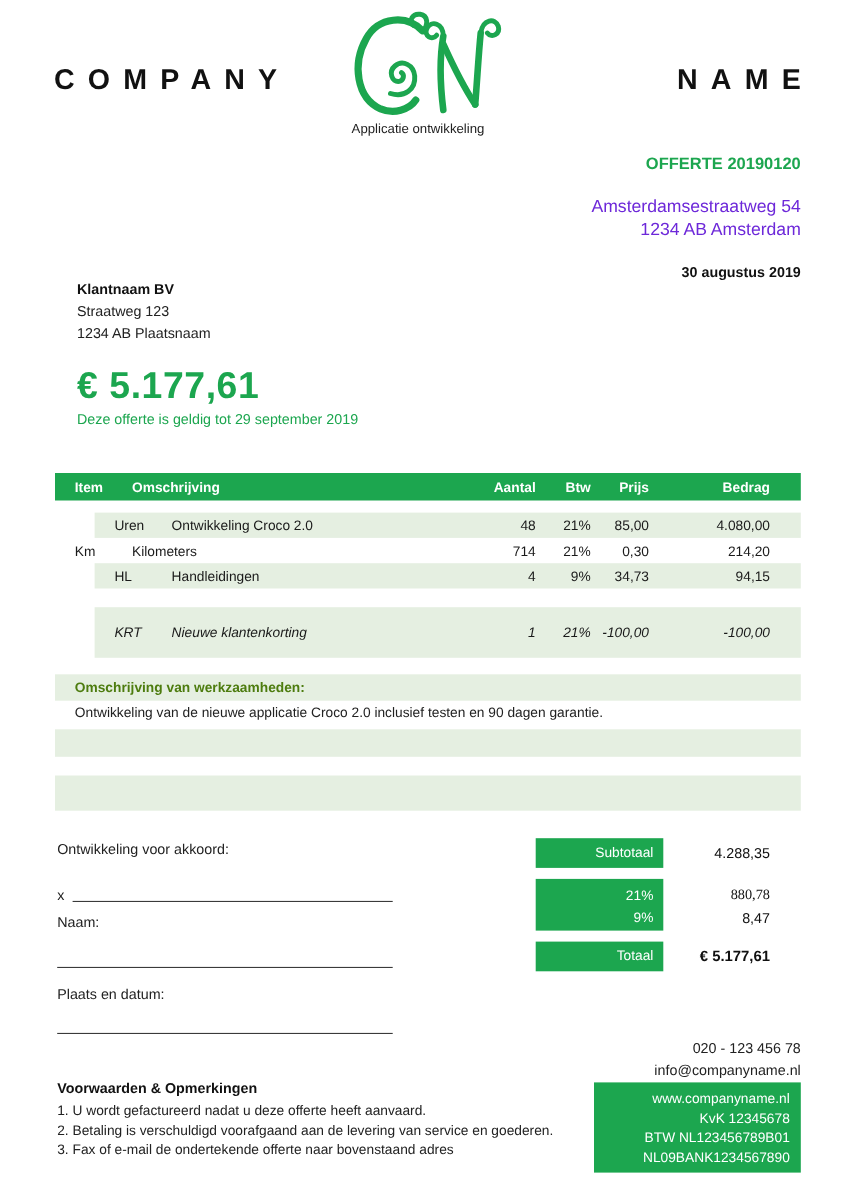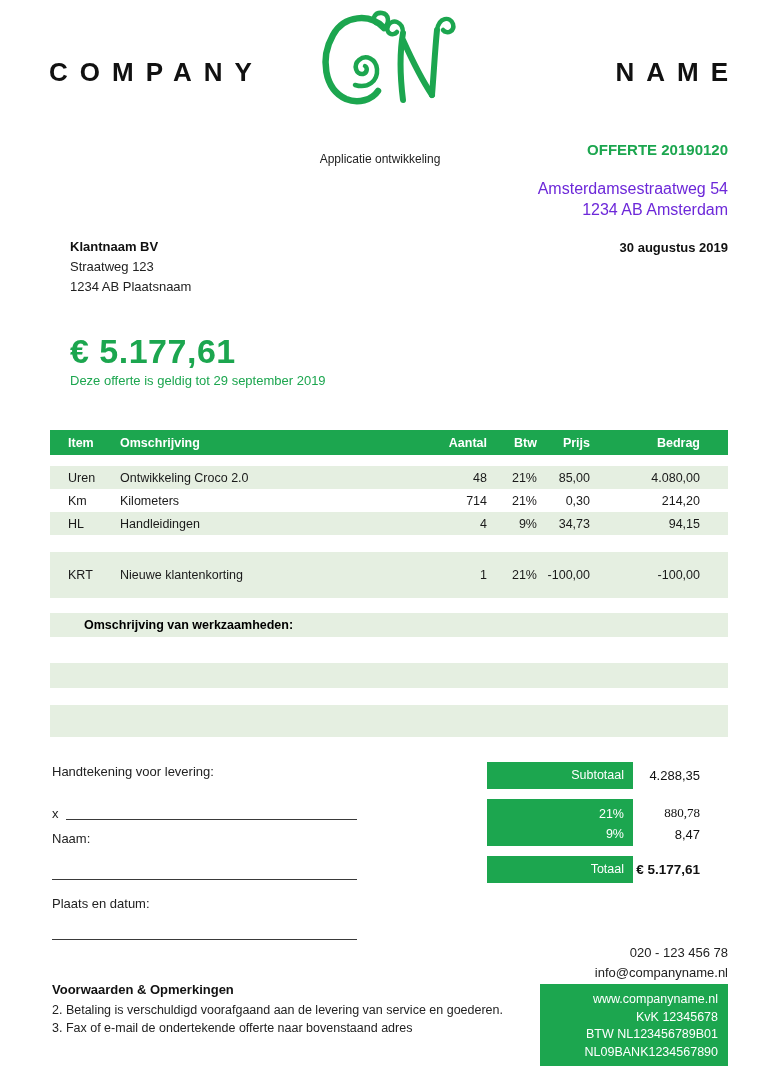--- a/index.html
+++ b/index.html
@@ -3,54 +3,54 @@
 <meta charset="utf-8">
 <style>
   html,body{margin:0;padding:0;background:#fff;}
   .page{
     position:relative;width:768px;height:1086px;background:#ffffff;overflow:hidden;
     font-family:"Liberation Sans", sans-serif;color:#1a1a1a;
   }
   .abs{position:absolute;}
   
   .brand-word{font-size:26px;font-weight:bold;letter-spacing:12px;color:#111;white-space:nowrap;}
-  .logo-subtitle{font-size:12px;color:#222;text-align:center;margin-top:42px;}
+  .logo-subtitle{font-size:12px;color:#222;text-align:center;}
   
   .offerte-title{font-size:15px;font-weight:bold;color:#1ca64f;text-align:right;}
   .addr{font-size:16px;line-height:21px;text-align:right;color:#6d28d9;}
   .date-line{font-size:13px;font-weight:bold;text-align:right;color:#111;}
   
-  .client{font-size:13px;line-height:20px;color:#222;}
+  .client{font-size:13px;line-height:20px;color:#222;margin-top:16px;}
   .client .name{font-weight:bold;color:#111;}
   
   .amount{font-size:34px;font-weight:bold;color:#1ca64f;letter-spacing:0.5px;}
   .validity{font-size:13px;color:#1ca64f;}
   
   .tbl{left:50px;width:678px;}
   .trow{
     display:grid;grid-template-columns:52px 1fr 60px 50px 53px 110px;
     align-items:center;padding-left:18px;padding-right:28px;
     font-size:12.5px;box-sizing:border-box;
   }
   .trow .num{text-align:right;}
   .thead{background:#1ca64f;color:#fff;font-weight:bold;height:25px;}
   .rrow{height:23px;}
-  .rrow.shaded{background:#e5efe1;}
-  .rrow.tall{height:46px;}
+  .rrow.shaded{background:#e5efe1;margin-left:36px;}
+  .rrow.tall{height:46px;font-style:italic;}
   .rowgap{height:17px;}
   .headgap{height:11px;}
   
   .band{left:50px;width:678px;background:#e5efe1;}
-  .work-heading{font-size:12.5px;font-weight:bold;line-height:24px;padding-left:34px;color:#000000;}
+  .work-heading{font-size:12.5px;font-weight:bold;line-height:24px;padding-left:18px;color:#4d7c0f;}
   .work-desc{font-size:12.5px;color:#222;}
   
   .sig-label{font-size:13px;color:#222;}
   .sig-line{border-bottom:1.6px solid #3a3a3a;height:0;}
   
-  .tot-box{left:487px;width:146px;background:#1ca64f;color:#fff;text-align:right;
+  .tot-box{left:487px;width:116px;background:#1ca64f;color:#fff;text-align:right;
     box-sizing:border-box;padding-right:9px;font-size:12.5px;}
   .tot-val{left:600px;width:100px;text-align:right;font-size:13px;color:#111;}
   .tot-val.bold{font-weight:bold;font-size:13.5px;}
   
   .contact-line{right:40px;text-align:right;font-size:13px;color:#222;}
   .contact-box{left:540px;top:984px;width:188px;height:82px;background:#1ca64f;color:#fff;
     box-sizing:border-box;padding:7px 10px 12px 0;text-align:right;font-size:12.5px;line-height:17.5px;}
   .terms-heading{font-size:13px;font-weight:bold;color:#111;}
   .terms-item{font-size:12.5px;line-height:17.5px;color:#222;}
 </style>
@@ -144,24 +144,25 @@
           <div class="num">21%</div>
           <div class="num">-100,00</div>
           <div class="num">-100,00</div>
         </div>
       </div>
   </div>
 
   <div class="abs band" style="top:613px;height:24px;">
     <div class="work-heading">Omschrijving van werkzaamheden:</div>
   </div>
+  <div class="abs work-desc" style="left:68px;top:641px;width:640px;">Ontwikkeling van de nieuwe applicatie Croco 2.0 inclusief testen en 90 dagen garantie.</div>
   <div class="abs band" style="top:663px;height:25px;"></div>
   <div class="abs band" style="top:705px;height:32px;"></div>
 
-  <div class="abs sig-label" style="left:52px;top:764px;">Handtekening voor levering:</div>
+  <div class="abs sig-label" style="left:52px;top:764px;">Ontwikkeling voor akkoord:</div>
   <div class="abs sig-label" style="left:52px;top:806px;">x</div>
   <div class="abs sig-line" style="left:66px;top:819px;width:291px;"></div>
   <div class="abs sig-label" style="left:52px;top:831px;">Naam:</div>
   <div class="abs sig-line" style="left:52px;top:879px;width:305px;"></div>
   <div class="abs sig-label" style="left:52px;top:896px;">Plaats en datum:</div>
   <div class="abs sig-line" style="left:52px;top:939px;width:305px;"></div>
 
   <div class="abs tot-box" style="top:762px;height:27px;line-height:27px;">
     <span>Subtotaal</span>
   </div>
@@ -183,17 +184,18 @@
   <div class="abs contact-line" style="top:965px;">info@companyname.nl</div>
   <div class="abs contact-box">
     <div>www.companyname.nl</div>
     <div>KvK 12345678</div>
     <div>BTW NL123456789B01</div>
     <div>NL09BANK1234567890</div>
   </div>
 
   <div class="abs terms-heading" style="left:52px;top:982px;">Voorwaarden &amp; Opmerkingen</div>
   <div class="abs" style="left:52px;top:1002px;width:470px;" id="terms-list">
+      <div class="terms-item">1. U wordt gefactureerd nadat u deze offerte heeft aanvaard.</div>
       <div class="terms-item">2. Betaling is verschuldigd voorafgaand aan de levering van service en goederen.</div>
       <div class="terms-item">3. Fax of e-mail de ondertekende offerte naar bovenstaand adres</div>
     </div>
 
 </div>
 
 </body></html>

